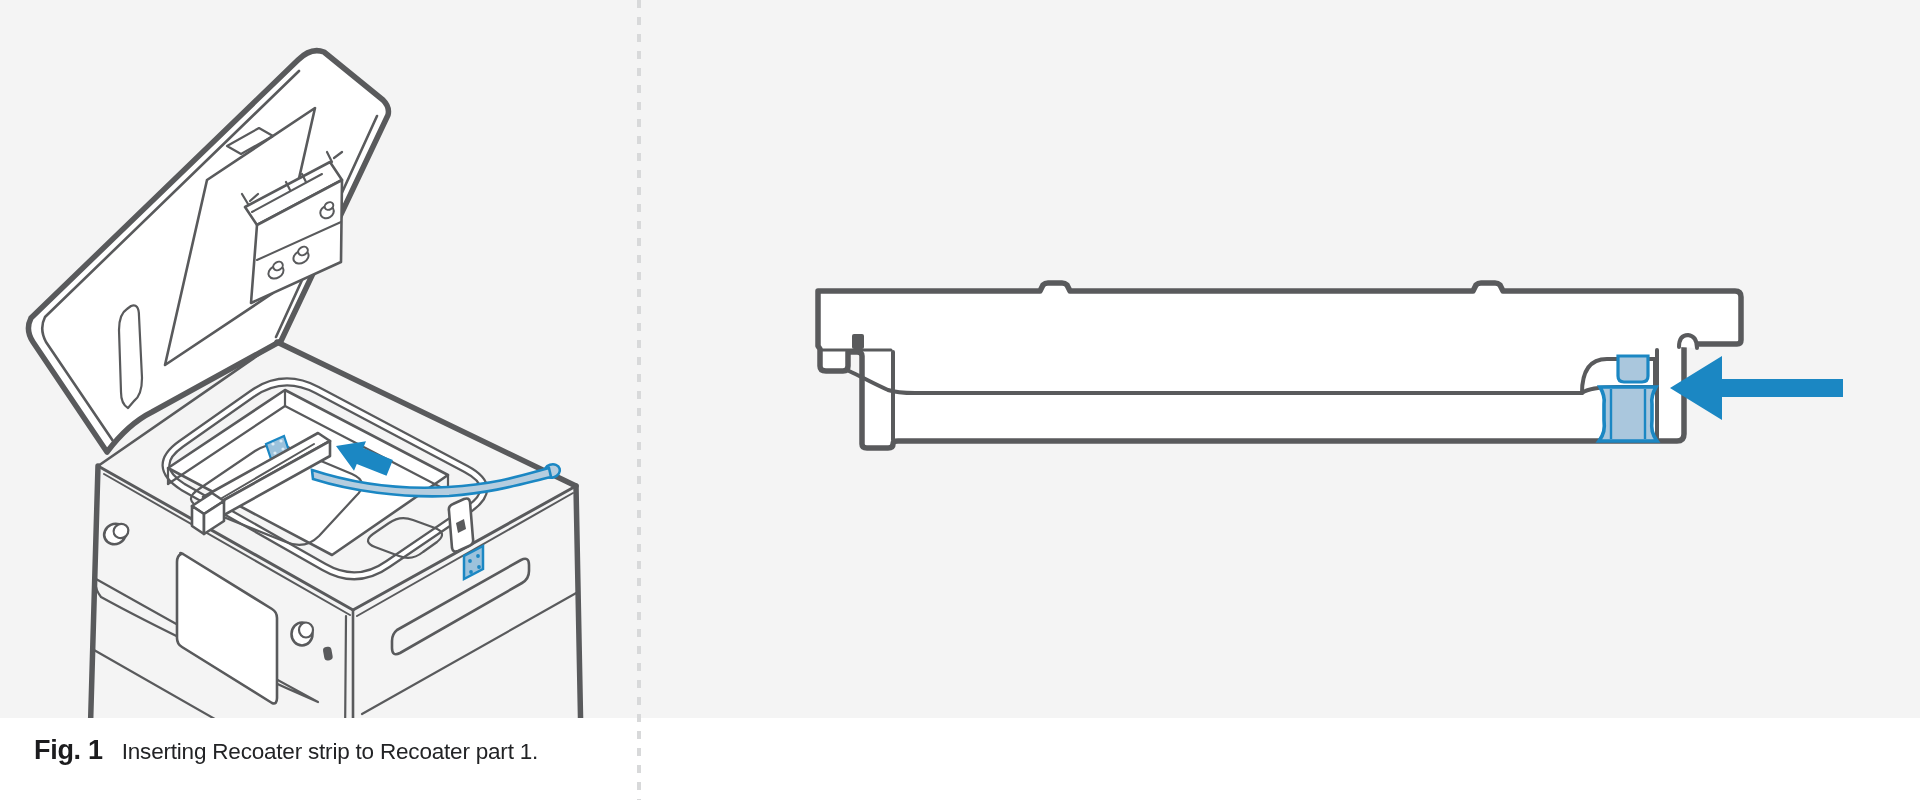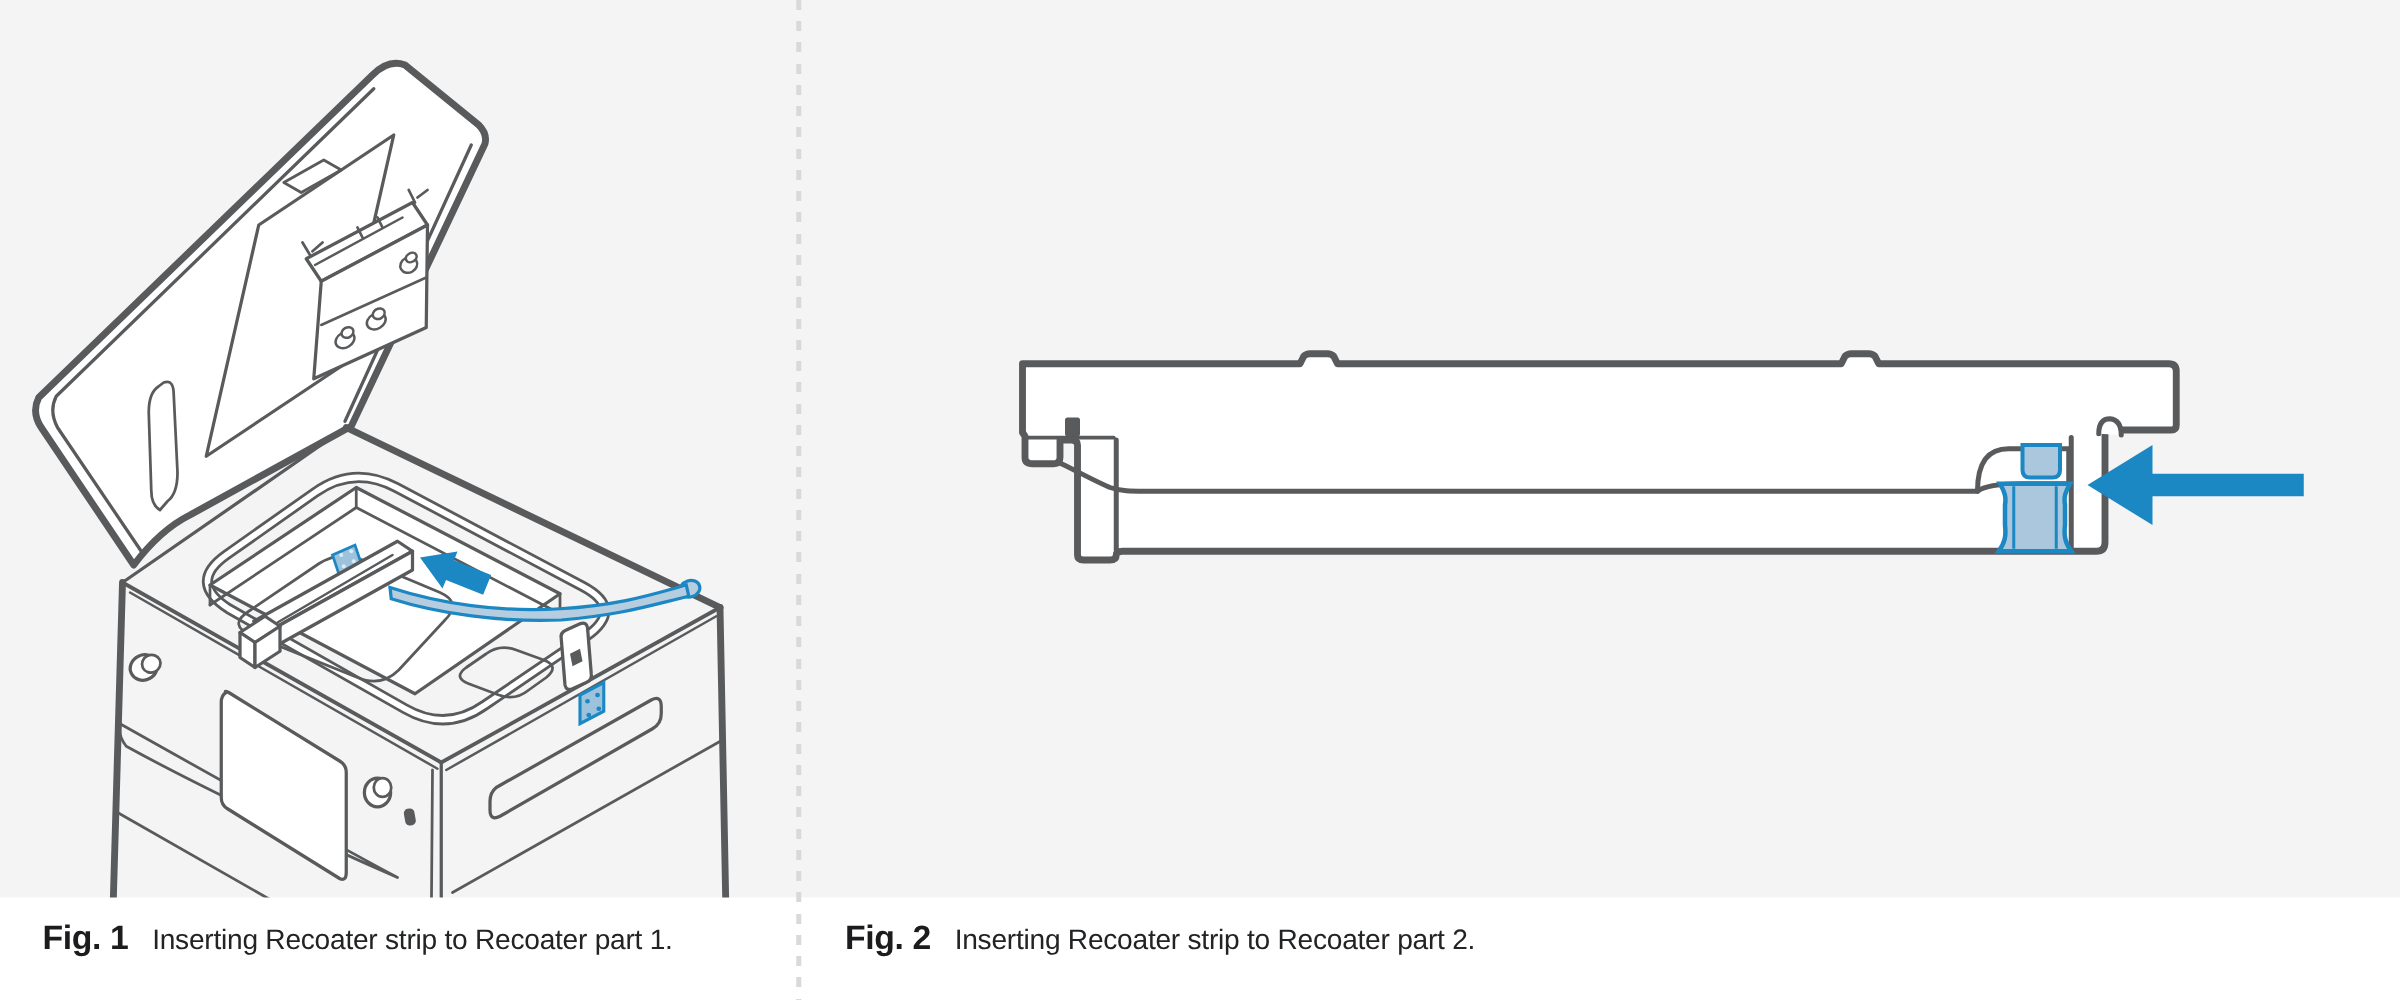--- a/index.html
+++ b/index.html
@@ -197,19 +197,16 @@
       </g>
 
       <polygon class="solidblue" points="1670,388 1722,356 1722,379 1843,379 1843,397 1722,397 1722,420"></polygon>
     </g>
   </svg>
 
   <div class="caption-bar">
     <div class="caption caption-1">
       <span class="fig-label">Fig. 1</span><span class="fig-text">Inserting Recoater strip to Recoater part 1.</span>
     </div>
-    <div class="caption caption-2">
-      <span class="fig-label">Fig. 2</span><span class="fig-text">Inserting Recoater strip to Recoater part 2.</span>
-    </div>
   </div>
 
   <div class="divider"></div>
 </div>
 
 </body></html>

